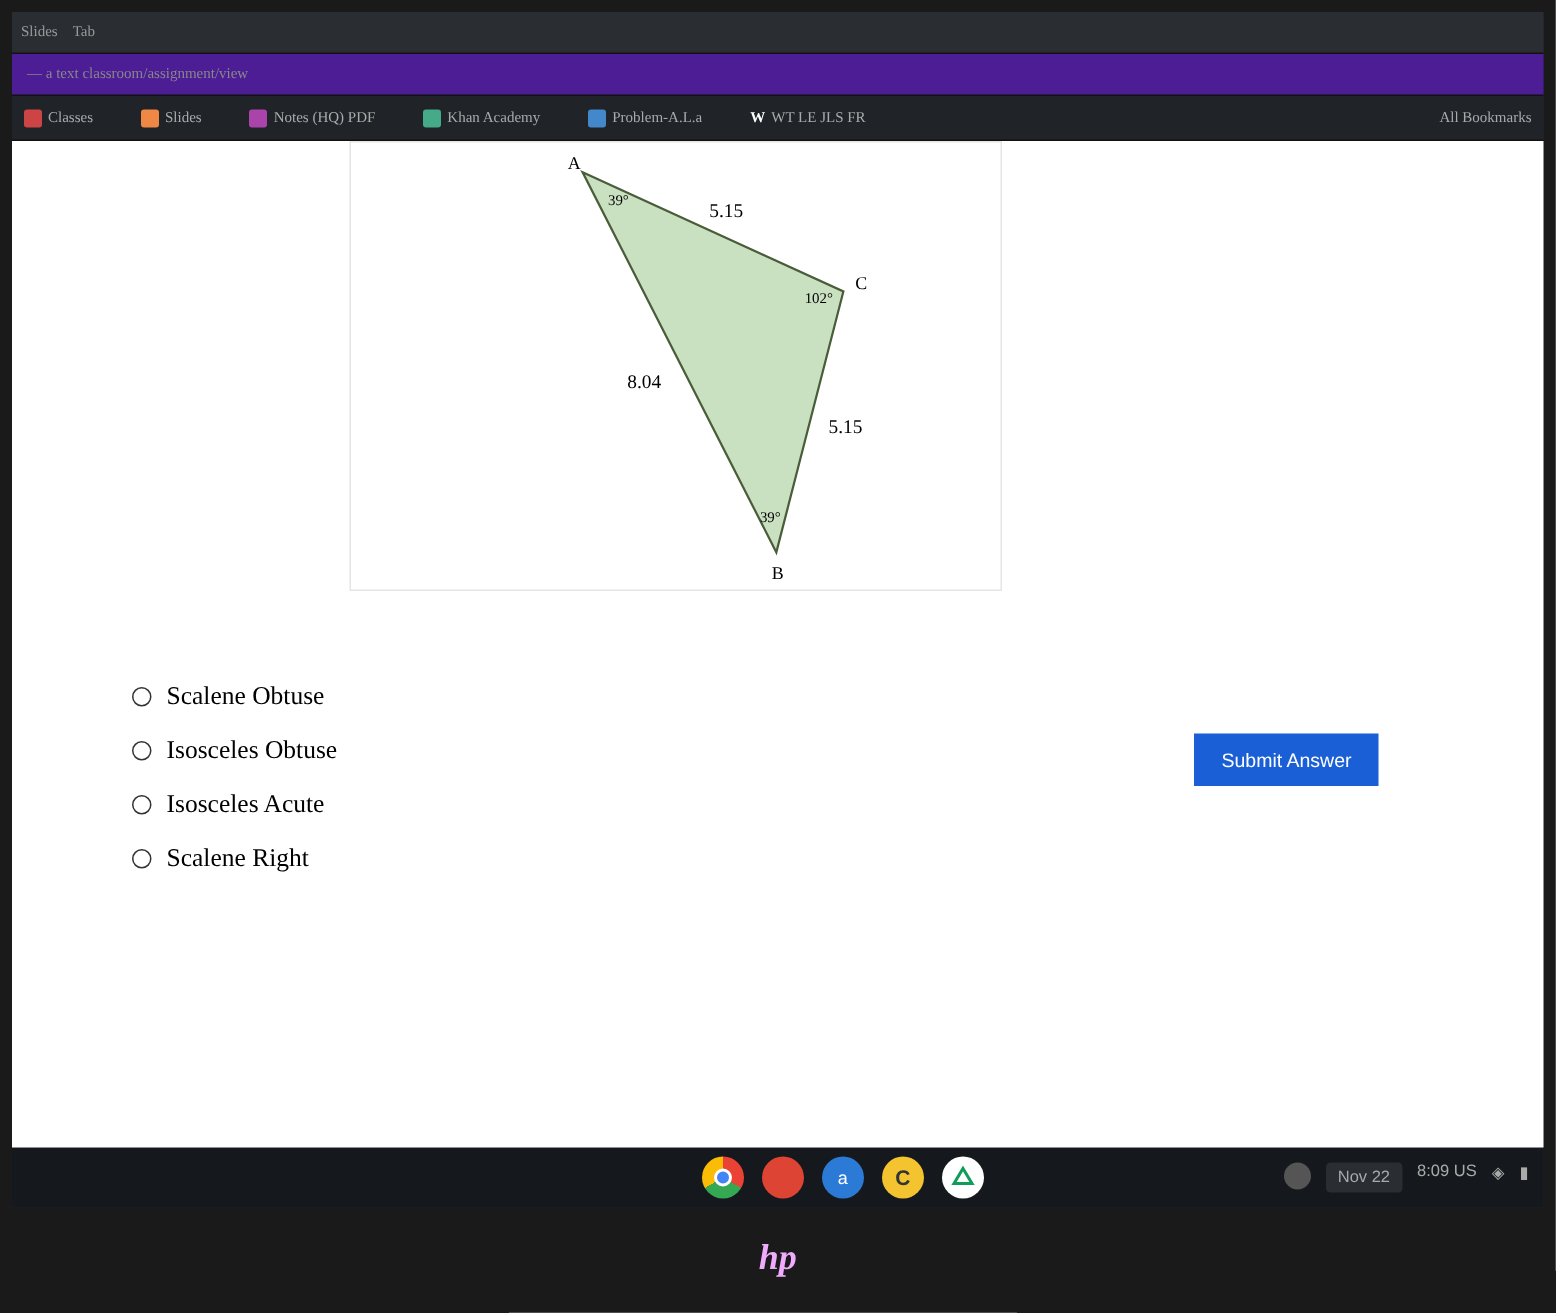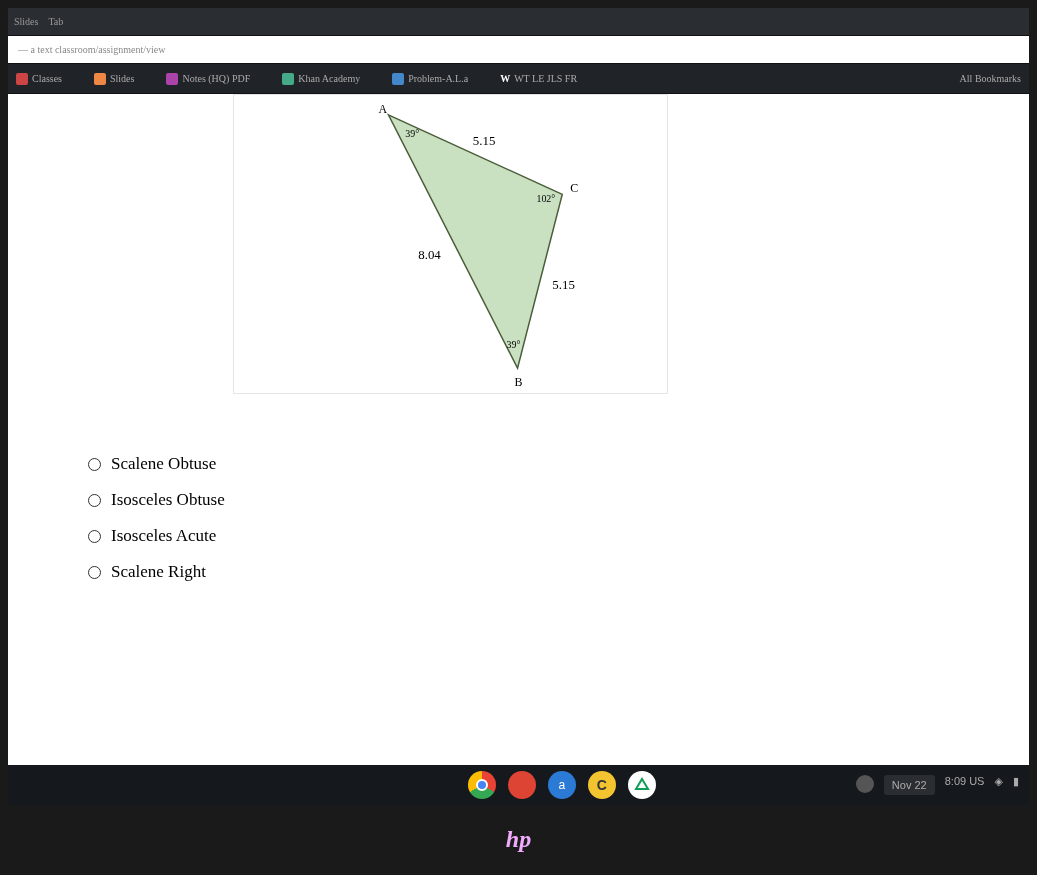--- a/index.html
+++ b/index.html
@@ -43,21 +43,21 @@
   display: flex;
   align-items: center;
   padding: 0 6px;
   font-size: 10px;
   color: #999;
   gap: 10px;
   border-bottom: 1px solid #111;
 }
 .browser-addr {
   height: 28px;
-  background: #ffffff;
+  background: #4c1d95;
   display: flex;
   align-items: center;
   padding: 0 10px;
   font-size: 10px;
   color: #888;
   border-bottom: 1px solid #111;
 }
 .browser-bookmarks {
   height: 30px;
   background: #202428;
@@ -245,20 +245,21 @@
                 <span>Isosceles Acute</span>
               </label>
         <label class="option">
                 <span class="radio"></span>
                 <span>Scalene Right</span>
               </label>
       </div>
     </div>
   </div>
 
+  <button class="submit-btn">Submit Answer</button>
 
 </div>
 
 <div class="taskbar">
   <div></div>
   <div class="dock">
     <div class="dock-icon" style="background:conic-gradient(#ea4335 0 120deg,#34a853 120deg 240deg,#fbbc05 240deg 360deg);position:relative">
             <span style="width:12px;height:12px;background:#4285f4;border:2px solid #fff;border-radius:50%;display:block"></span>
           </div>
     <div class="dock-icon" style="background:#d43"></div>

